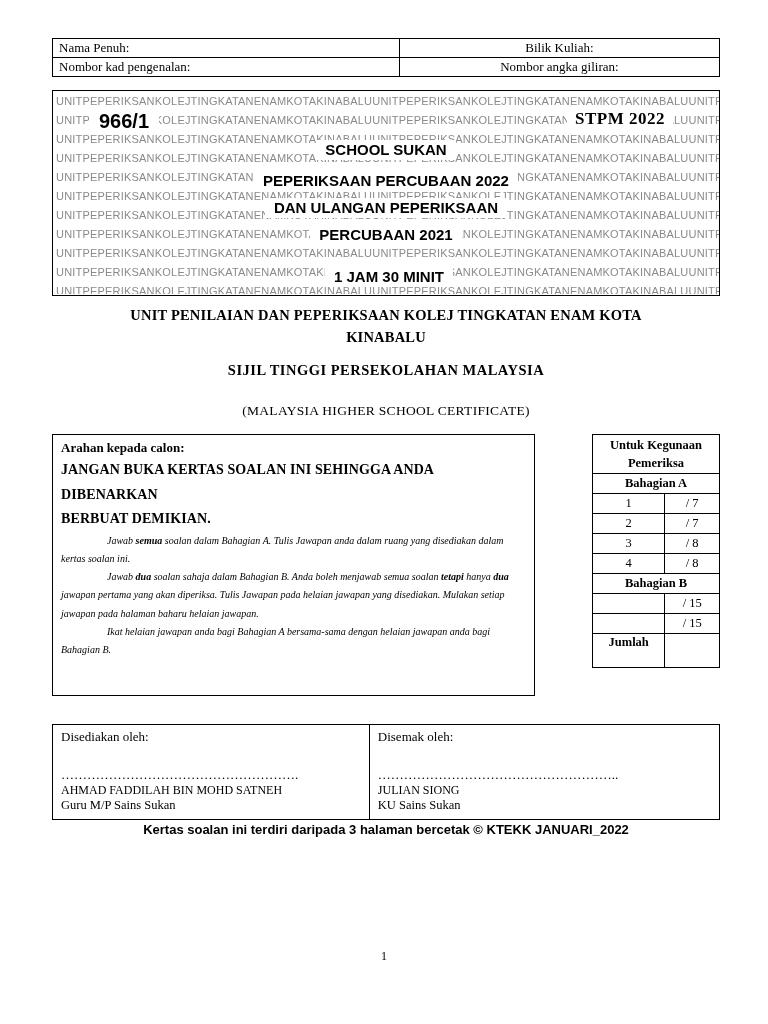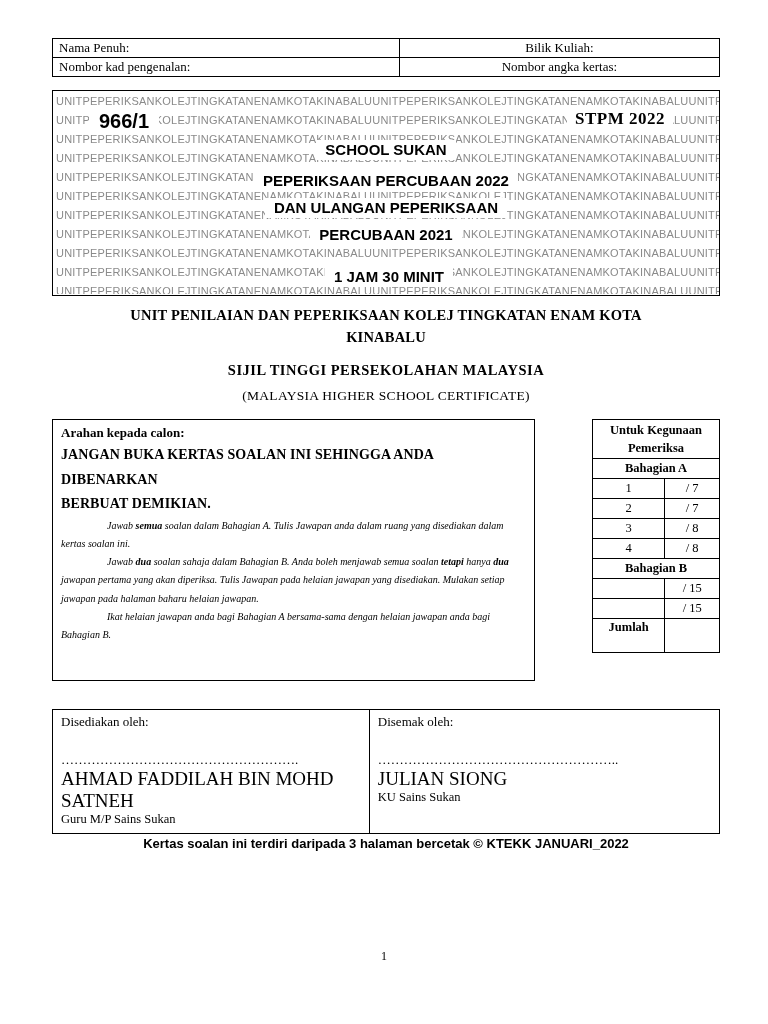--- a/index.html
+++ b/index.html
@@ -40,21 +40,21 @@
   .hb-line span, .hb-duration span {
     display:inline-block; background:#fff; padding:1px 9px;
     font-family:"Liberation Sans", sans-serif; font-weight:bold; font-size:15px;
   }
   .hb-duration { position:absolute; bottom:9px; left:6px; right:0; text-align:center; }
 
   
   .unit-title { margin-top:9px; text-align:center; font-weight:bold; font-size:14.5px; line-height:1.5; letter-spacing:0.2px; }
   .unit-title .inner { max-width:545px; margin:0 auto; }
   .cert-ms { margin-top:13px; text-align:center; font-weight:bold; font-size:14.5px; letter-spacing:0.5px; }
-  .cert-en { margin-top:9px; text-align:center; font-size:13.5px; letter-spacing:0.3px; }
+  .cert-en { margin-top:24px; text-align:center; font-size:13.5px; letter-spacing:0.3px; }
 
   
   .inst-row { margin-top:15px; display:flex; align-items:flex-start;gap:45px; }
   .inst-box { flex:1; border:1px solid #000; padding:3px 9px 8px 8px; min-height:262px; }
   .inst-heading { font-weight:bold; font-size:13px; line-height:1.6; }
   .inst-warning { font-weight:bold; font-size:14px; line-height:1.75; letter-spacing:0.1px; }
   .para { font-style:italic; font-size:10px; line-height:1.82; text-indent:46px; }
   .para .bold { font-weight:bold; }
 
   
@@ -64,21 +64,21 @@
   .ex-section { font-weight:bold; height:20px; }
   .ex-no { width:57%; height:20px; }
   .ex-total td { height:34px; vertical-align:top; }
   .ex-total-label { font-weight:bold; }
 
   
   .sig-table { margin-top:28px; }
   .sig-table td { border:1px solid #000; vertical-align:top; padding:4px 8px 6px; height:94px; font-size:13px; }
   .sig-left { width:47.5%; }
   .sig-dots { margin-top:22px; white-space:nowrap; overflow:hidden; }
-  .sig-name { font-size:19px; }
+  .sig-name { font-size:12px; }
   .sig-role { font-size:12.5px; }
 
   .footer-note {
     margin-top:2px; text-align:center; font-weight:bold; font-size:13px;
     font-family:"Liberation Sans", sans-serif;
   }
   .page-number { position:absolute; bottom:60px; left:0; right:0; text-align:center; font-size:12px; }
 </style>
 </head>
 <body>
@@ -87,21 +87,21 @@
   <div class="content">
 
     <table class="student-table">
       <tbody>
           <tr>
         <td class="cell-left">Nama Penuh:</td>
         <td class="cell-right">Bilik Kuliah:</td>
       </tr>
       <tr>
         <td class="cell-left">Nombor kad pengenalan:</td>
-        <td class="cell-right">Nombor angka kertas:</td>
+        <td class="cell-right">Nombor angka giliran:</td>
       </tr>
     </tbody>
       </table>
 
     <div class="header-box">
       <div class="watermark">
           <div class="wm-line">UNITPEPERIKSANKOLEJTINGKATANENAMKOTAKINABALUUNITPEPERIKSANKOLEJTINGKATANENAMKOTAKINABALUUNITPEPERIKSANKOLEJTINGKATANENAMKOTAKINABALU</div>
           <div class="wm-line">UNITPEPERIKSANKOLEJTINGKATANENAMKOTAKINABALUUNITPEPERIKSANKOLEJTINGKATANENAMKOTAKINABALUUNITPEPERIKSANKOLEJTINGKATANENAMKOTAKINABALU</div>
           <div class="wm-line">UNITPEPERIKSANKOLEJTINGKATANENAMKOTAKINABALUUNITPEPERIKSANKOLEJTINGKATANENAMKOTAKINABALUUNITPEPERIKSANKOLEJTINGKATANENAMKOTAKINABALU</div>
           <div class="wm-line">UNITPEPERIKSANKOLEJTINGKATANENAMKOTAKINABALUUNITPEPERIKSANKOLEJTINGKATANENAMKOTAKINABALUUNITPEPERIKSANKOLEJTINGKATANENAMKOTAKINABALU</div>

